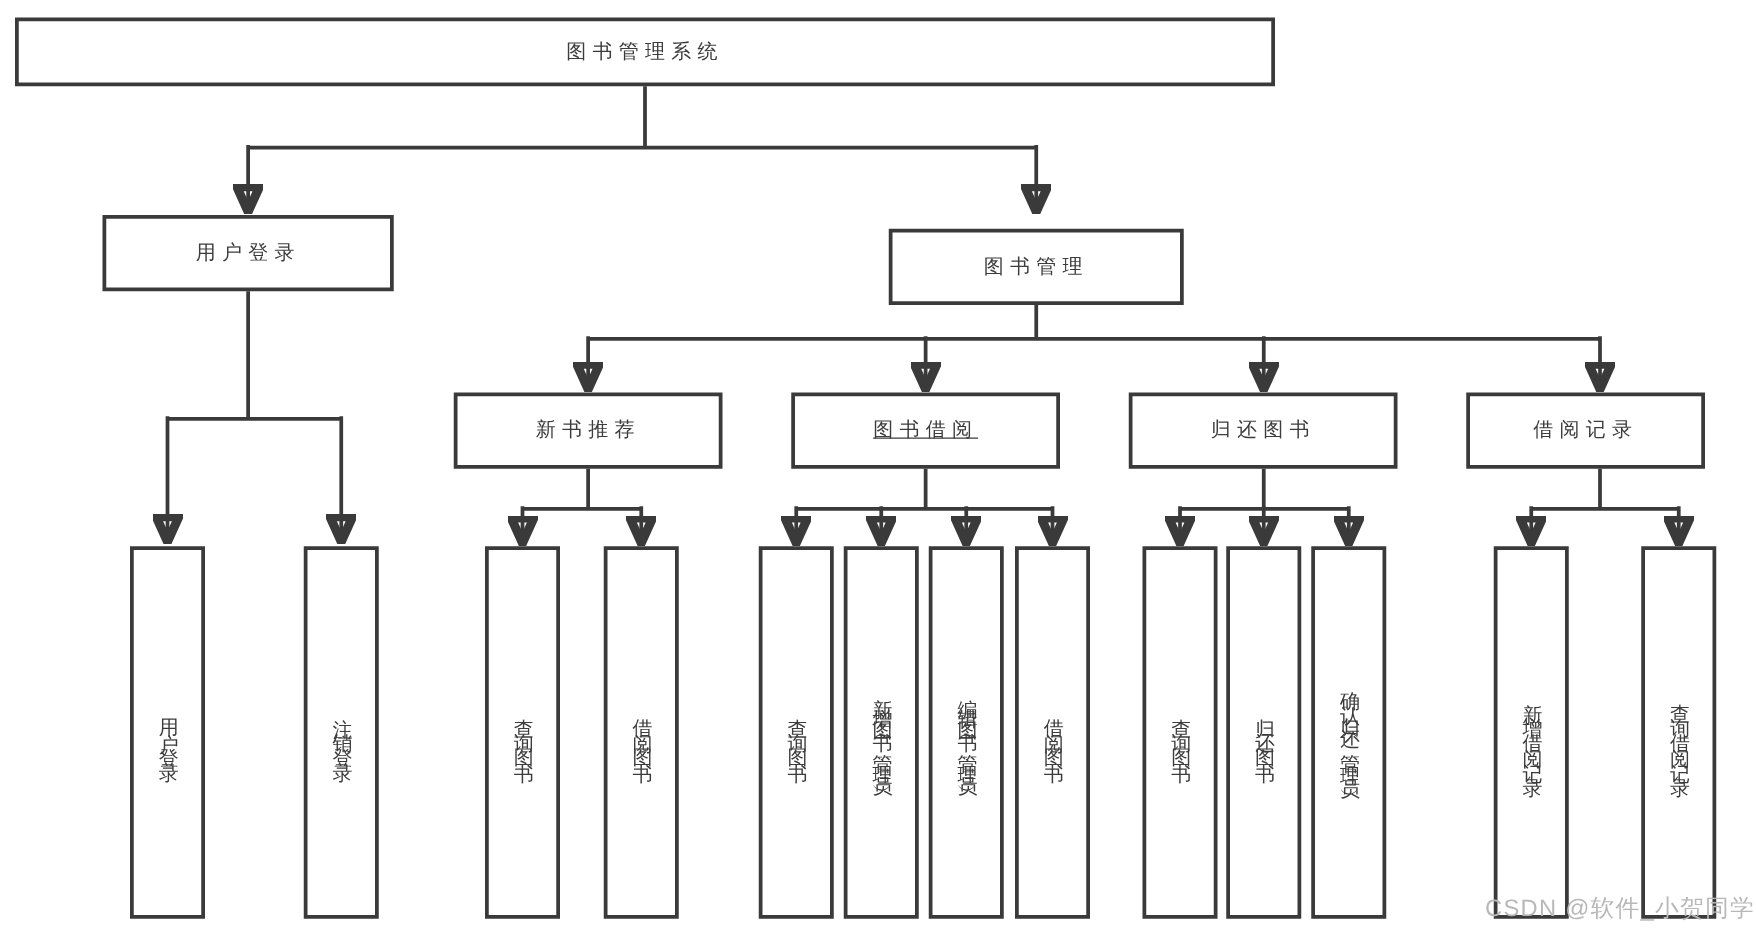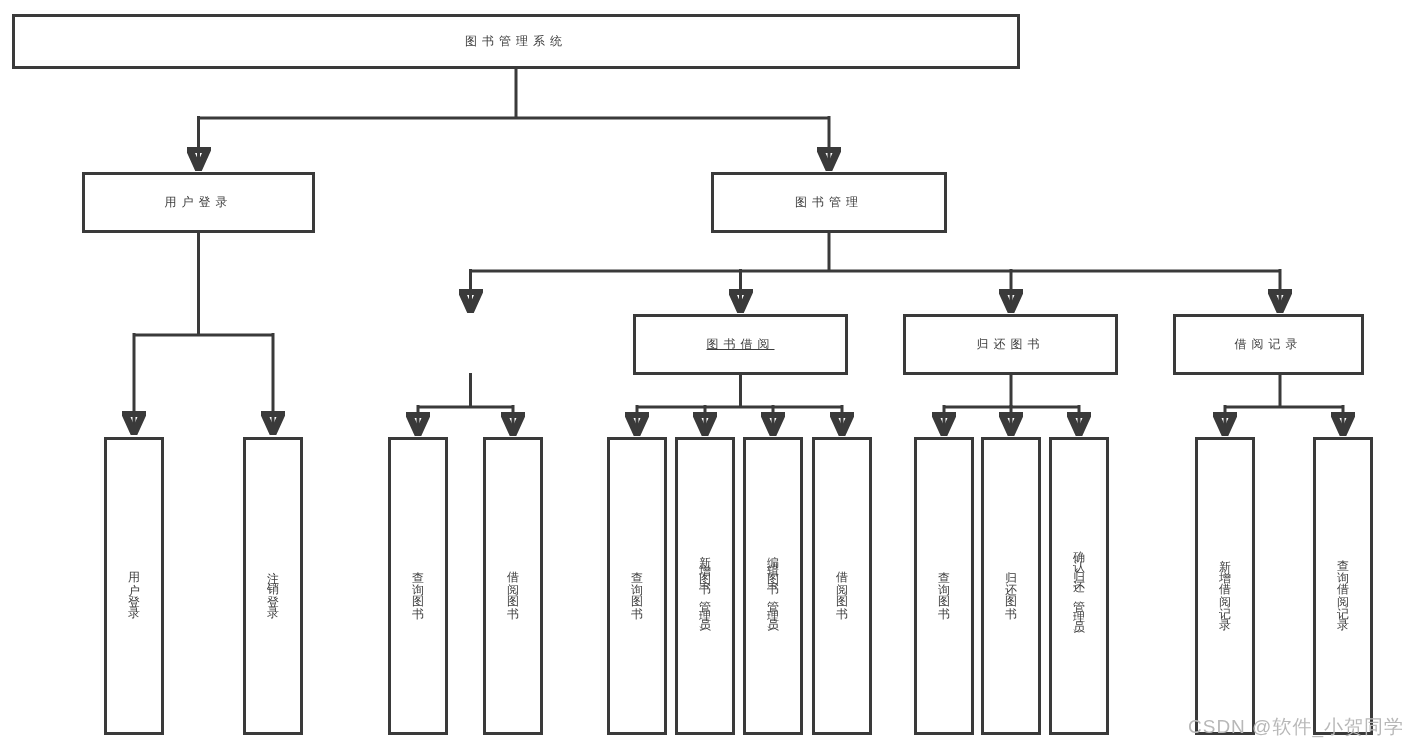--- a/index.html
+++ b/index.html
@@ -30,21 +30,21 @@
   }
   .box{
     position:absolute;
     box-sizing:border-box;
     background:#ffffff;
     border:3px solid var(--line);
     color:var(--text);
     display:flex;
     align-items:center;
     justify-content:center;
-    font-size:12px;
+    font-size:16px;
     letter-spacing:5px;
     white-space:nowrap;
   }
   .vbox{
     writing-mode:vertical-rl;
     text-orientation:mixed;
     letter-spacing:12px;
     white-space:normal;
     line-height:1;
   }
@@ -96,22 +96,23 @@
     <path d="M944,405 V434" marker-end="url(#arrow)"></path>
     <path d="M1011,405 V434" marker-end="url(#arrow)"></path>
     <path d="M1079,405 V434" marker-end="url(#arrow)"></path>
     <path d="M1225,405 V434" marker-end="url(#arrow)"></path>
     <path d="M1343,405 V434" marker-end="url(#arrow)"></path>
   </svg>
 
   <div class="box" style="left:12px;top:14px;width:1008px;height:55px;">图书管理系统</div>
 
   <div class="box" style="left:82px;top:172px;width:233px;height:61px;">用户登录</div>
-  <div class="box" style="left:711px;top:172px;width:236px;height:61px;">图书管理</div>
+  <div class="box" style="left:711px;top:183px;width:236px;height:61px;">图书管理</div>
 
+  <div class="box" style="left:363px;top:314px;width:215px;height:61px;">新书推荐</div>
   <div class="box" style="left:633px;top:314px;width:215px;height:61px;text-decoration:underline;">图书借阅</div>
   <div class="box" style="left:903px;top:314px;width:215px;height:61px;">归还图书</div>
   <div class="box" style="left:1173px;top:314px;width:191px;height:61px;">借阅记录</div>
 
   <div class="box vbox" style="left:104px;top:437px;width:60px;height:298px;">用户登录</div>
   <div class="box vbox" style="left:243px;top:437px;width:60px;height:298px;">注销登录</div>
 
   <div class="box vbox" style="left:388px;top:437px;width:60px;height:298px;">查询图书</div>
   <div class="box vbox" style="left:483px;top:437px;width:60px;height:298px;">借阅图书</div>
 

